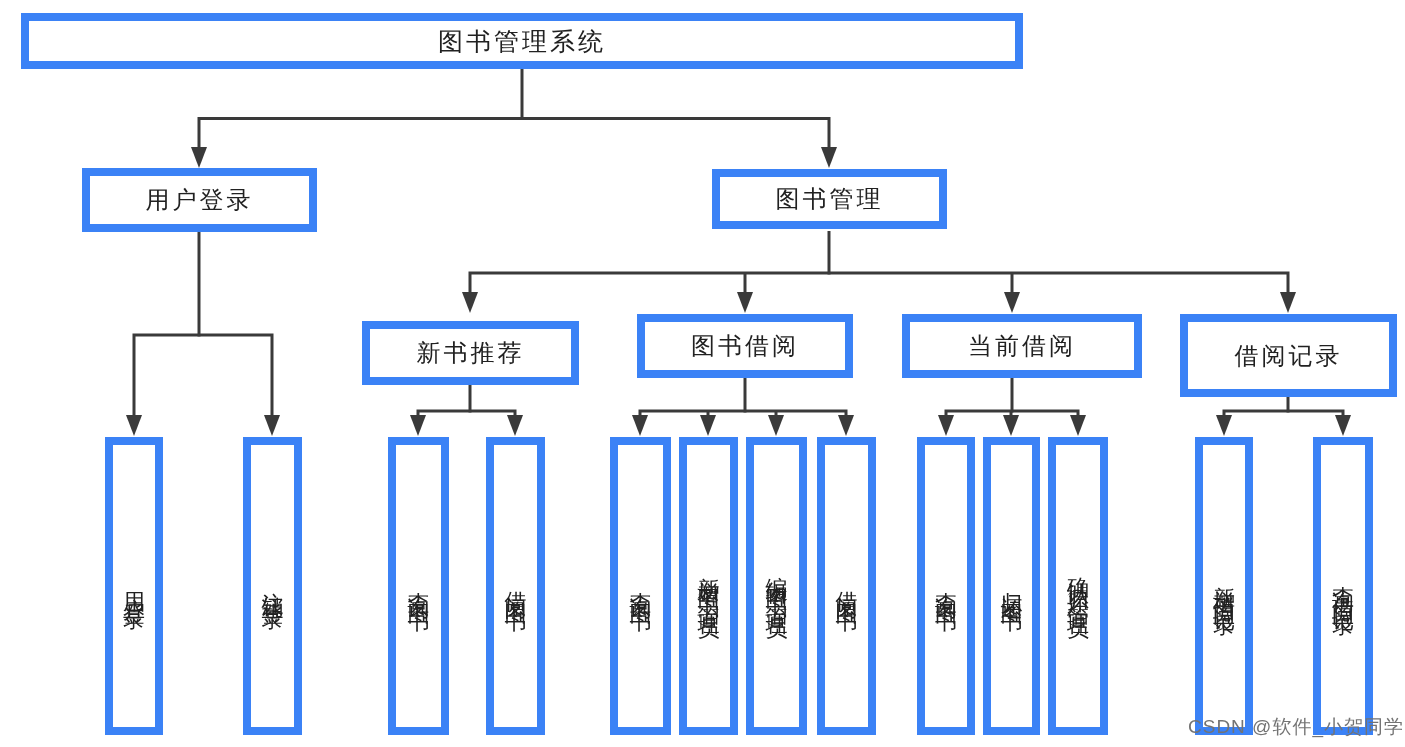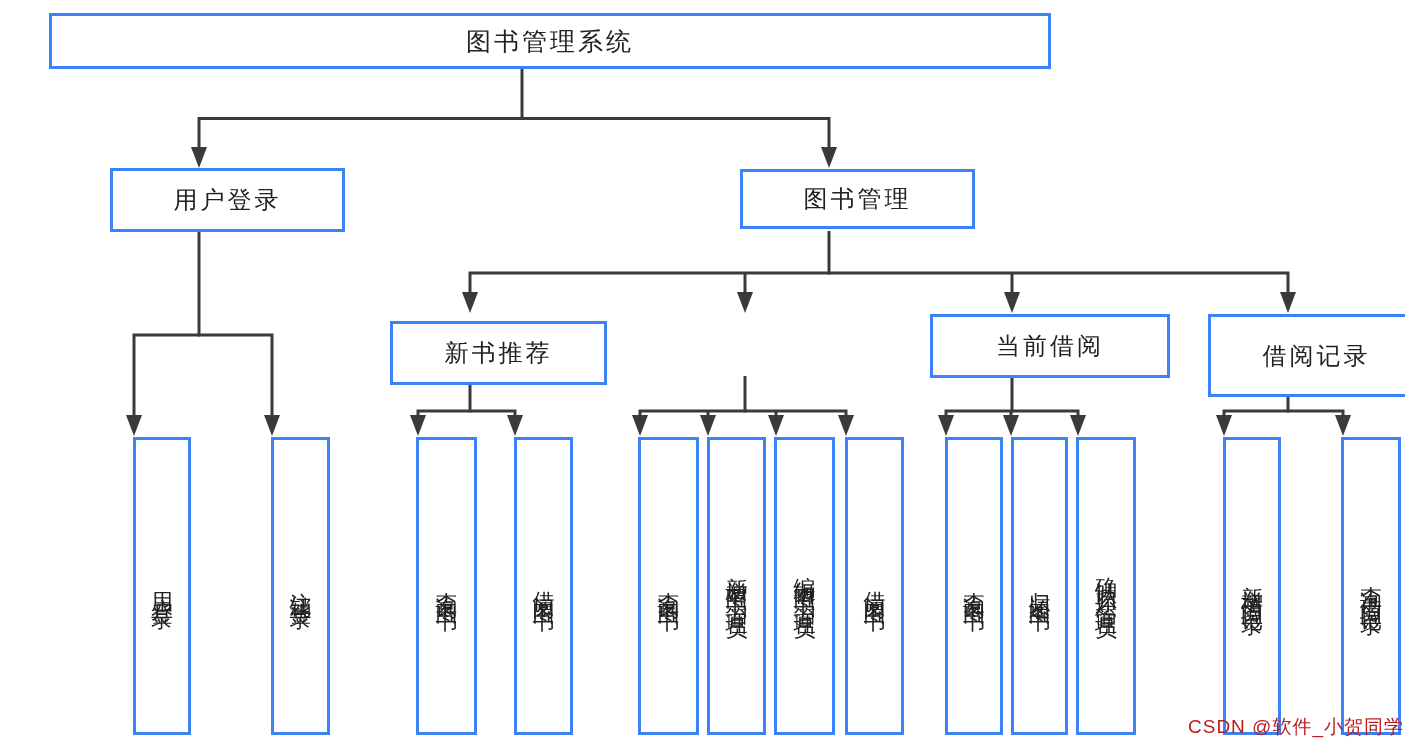--- a/index.html
+++ b/index.html
@@ -7,46 +7,45 @@
     position:relative;
     width:1405px;height:747px;
     background:#ffffff;
     font-family:"Liberation Sans","DejaVu Sans",sans-serif;
     overflow:hidden;
   }
   .wires{position:absolute;left:0;top:0;}
   .node{
     position:absolute;
     box-sizing:border-box;
-    border:3px solid #3b82f6;
+    border:8px solid #3b82f6;
     background:#ffffff;
     display:flex;
     align-items:center;
     justify-content:center;
     color:#212121;
     text-align:center;
     white-space:nowrap;
-    margin-left:28px;
   }
   .h{font-size:24px;letter-spacing:3px;line-height:1;}
   .root{font-size:25px;}
   .v{
     writing-mode:vertical-rl;
     text-orientation:mixed;
     font-size:22px;
     letter-spacing:6px;
     line-height:1;
     white-space:normal;
   }
   .watermark{
     position:absolute;
     left:1188px;top:714px;
     font-size:19px;
     letter-spacing:1px;
-    color:#b91c1c;
+    color:#737373;
     white-space:nowrap;
   }
 </style>
 </head>
 <body>
 
 <div class="stage">
 
   <svg class="wires" width="1405" height="747" viewBox="0 0 1405 747" aria-hidden="true">
     <g stroke="#3a3a3a" stroke-width="3" fill="none">
@@ -92,20 +91,21 @@
         <path d="M1335 415 L1351 415 L1343 436 Z"></path>
       </g>
   </svg>
 
   <div class="node h root" style="left:21px;top:13px;width:1002px;height:56px">图书管理系统</div>
 
   <div class="node h" style="left:82px;top:168px;width:235px;height:64px">用户登录</div>
   <div class="node h" style="left:712px;top:169px;width:235px;height:60px">图书管理</div>
 
   <div class="node h" style="left:362px;top:321px;width:217px;height:64px">新书推荐</div>
+  <div class="node h" style="left:637px;top:314px;width:216px;height:64px">图书借阅</div>
   <div class="node h" style="left:902px;top:314px;width:240px;height:64px">当前借阅</div>
   <div class="node h" style="left:1180px;top:314px;width:217px;height:83px">借阅记录</div>
 
   <div class="node v" style="left:105px;top:437px;width:58px;height:298px">用户登录</div>
   <div class="node v" style="left:243px;top:437px;width:59px;height:298px">注销登录</div>
 
   <div class="node v" style="left:388px;top:437px;width:61px;height:298px">查询图书</div>
   <div class="node v" style="left:486px;top:437px;width:59px;height:298px">借阅图书</div>
 
   <div class="node v" style="left:610px;top:437px;width:61px;height:298px">查询图书</div>

